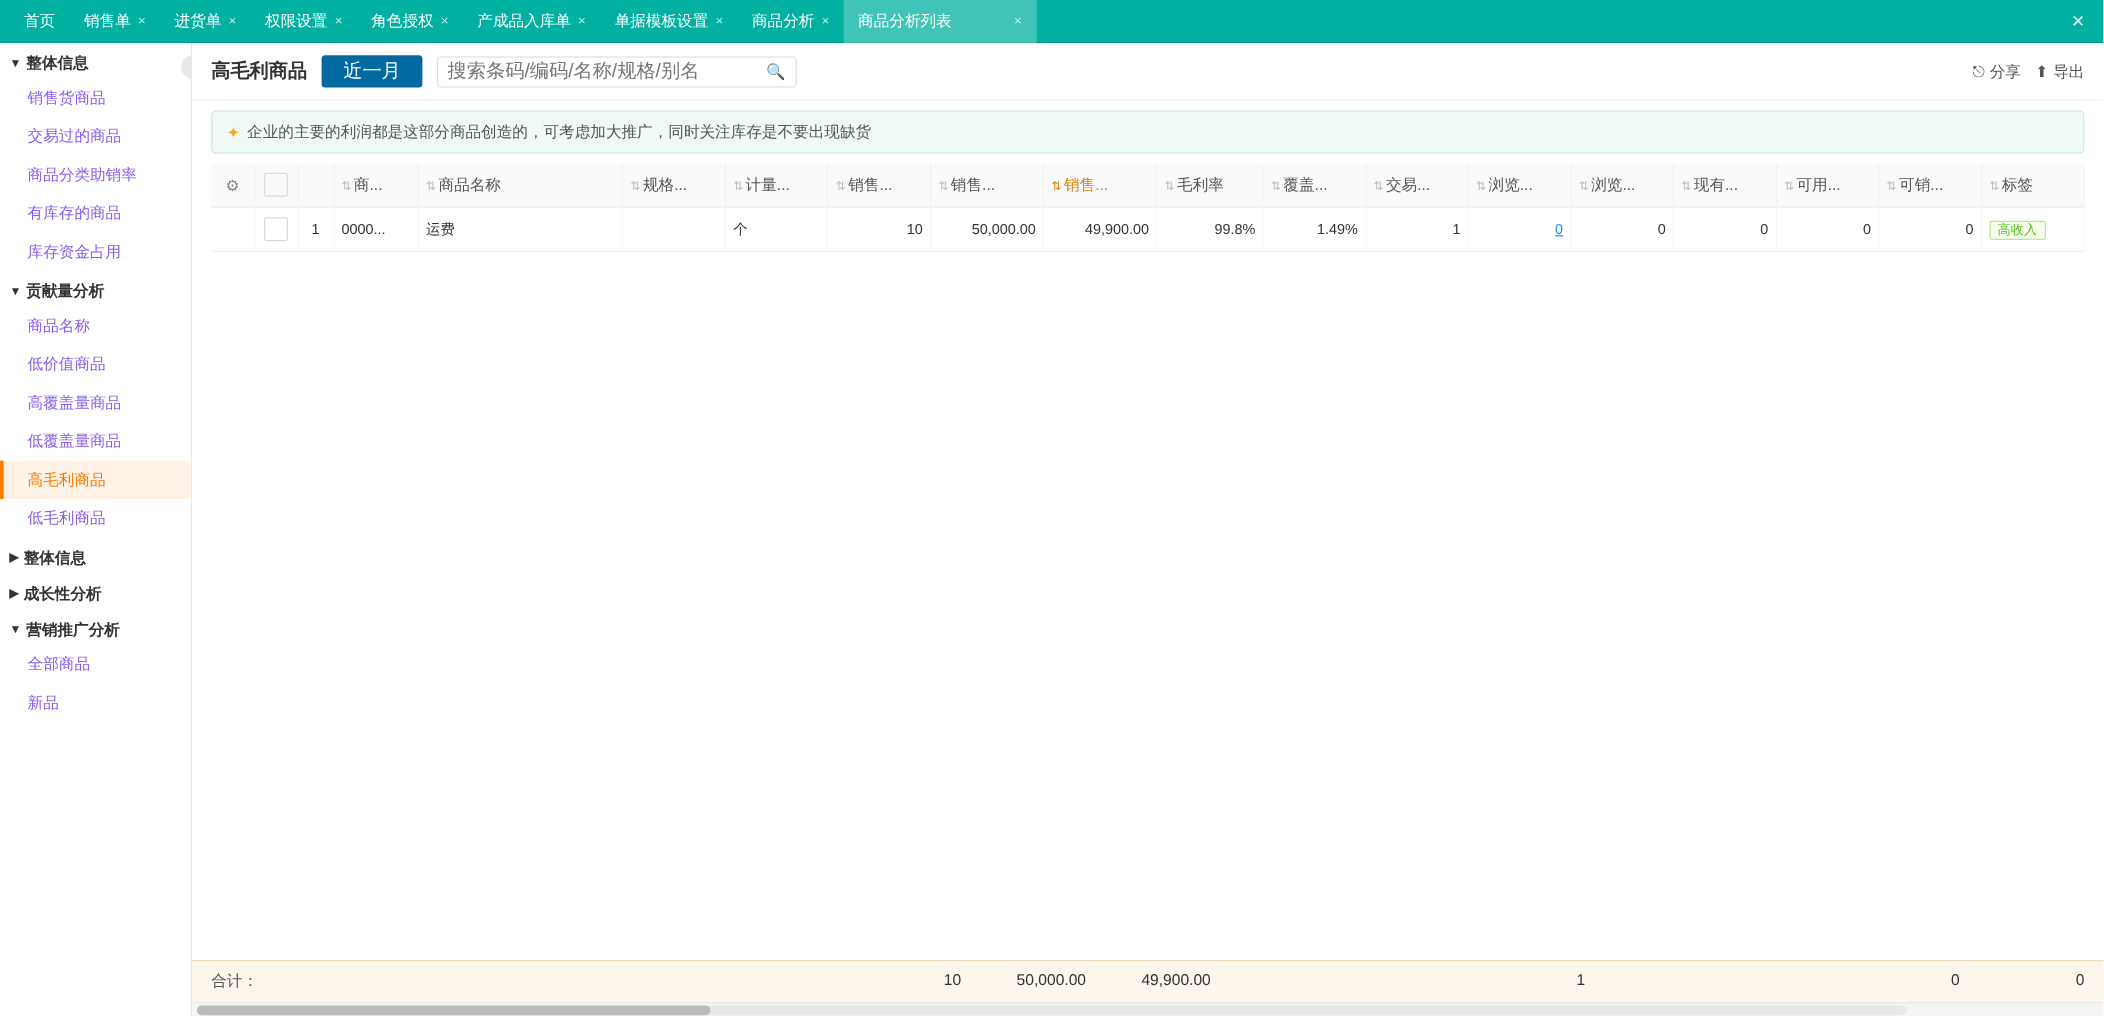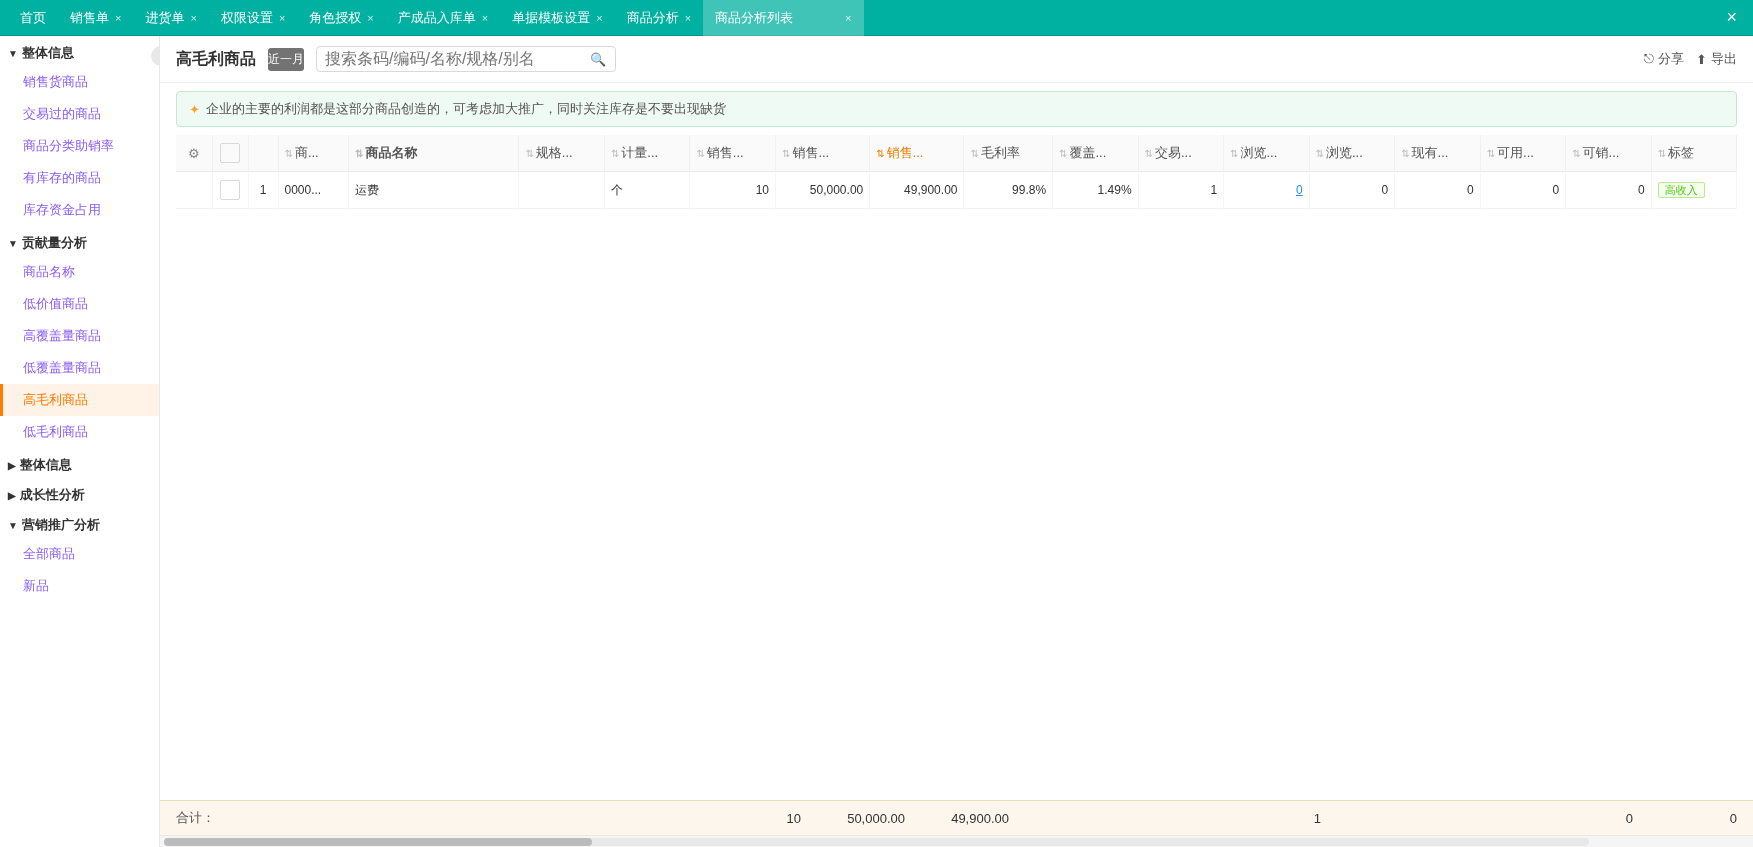--- a/index.html
+++ b/index.html
@@ -109,27 +109,27 @@
       align-items: center;
       gap: 12px;
       border-bottom: 1px solid #f0f0f0;
     }
     .content-title {
       font-size: 16px;
       font-weight: bold;
       color: #333;
     }
     .filter-btn {
-      background: #737373;
+      background: #0369a1;
       color: white;
       border: none;
-      padding: 3px 0;
+      padding: 3px 18px;
       border-radius: 3px;
       cursor: pointer;
-      font-size: 12px;
+      font-size: 16px;
     }
     .search-box {
       display: flex;
       align-items: center;
       border: 1px solid #d9d9d9;
       border-radius: 4px;
       padding: 3px 8px;
       flex: 1;
       max-width: 300px;
     }
@@ -211,21 +211,20 @@
     tbody td.center { text-align: center; }
     tbody td.right { text-align: right; }
     .tag-high { color: #52c41a; font-size: 11px; background: #f6ffed; border: 1px solid #b7eb8f; padding: 1px 6px; border-radius: 2px; }
 
     
     .footer-bar {
       background: #fdf6ec;
       border-top: 1px solid #f0d9b5;
       padding: 8px 16px;
       display: flex;
-      align-items: center;
       gap: 24px;
       font-size: 12px;
       color: #555;
       flex-shrink: 0;
     }
     .footer-bar .total-label { font-weight: normal; }
     .footer-bar .total-val { color: #333; min-width: 80px; text-align: right; }
 
     
     .scrollbar-area {
@@ -400,21 +399,21 @@
         <thead>
           <tr>
             <th style="width:36px; text-align:center;">
               <span class="settings-icon">⚙</span>
             </th>
             <th style="width:36px; text-align:center;">
               <span class="checkbox-cell"></span>
             </th>
             <th style="width:30px; text-align:center;"></th>
             <th><span class="sort-icon">⇅</span><span>商...</span></th>
-            <th style="min-width:120px;font-weight:bold;"><span class="sort-icon">⇅</span><span>商品名称</span></th>
+            <th style="min-width:120px;"><span class="sort-icon">⇅</span><span>商品名称</span></th>
             <th><span class="sort-icon">⇅</span><span>规格...</span></th>
             <th><span class="sort-icon">⇅</span><span>计量...</span></th>
             <th><span class="sort-icon">⇅</span><span>销售...</span></th>
             <th><span class="sort-icon">⇅</span><span>销售...</span></th>
             <th style="color:#e67e00;"><span class="sort-icon" style="color:#e67e00;">⇅</span><span>销售...</span></th>
             <th><span class="sort-icon">⇅</span><span>毛利率</span></th>
             <th><span class="sort-icon">⇅</span><span>覆盖...</span></th>
             <th><span class="sort-icon">⇅</span><span>交易...</span></th>
             <th><span class="sort-icon">⇅</span><span>浏览...</span></th>
             <th><span class="sort-icon">⇅</span><span>浏览...</span></th>

